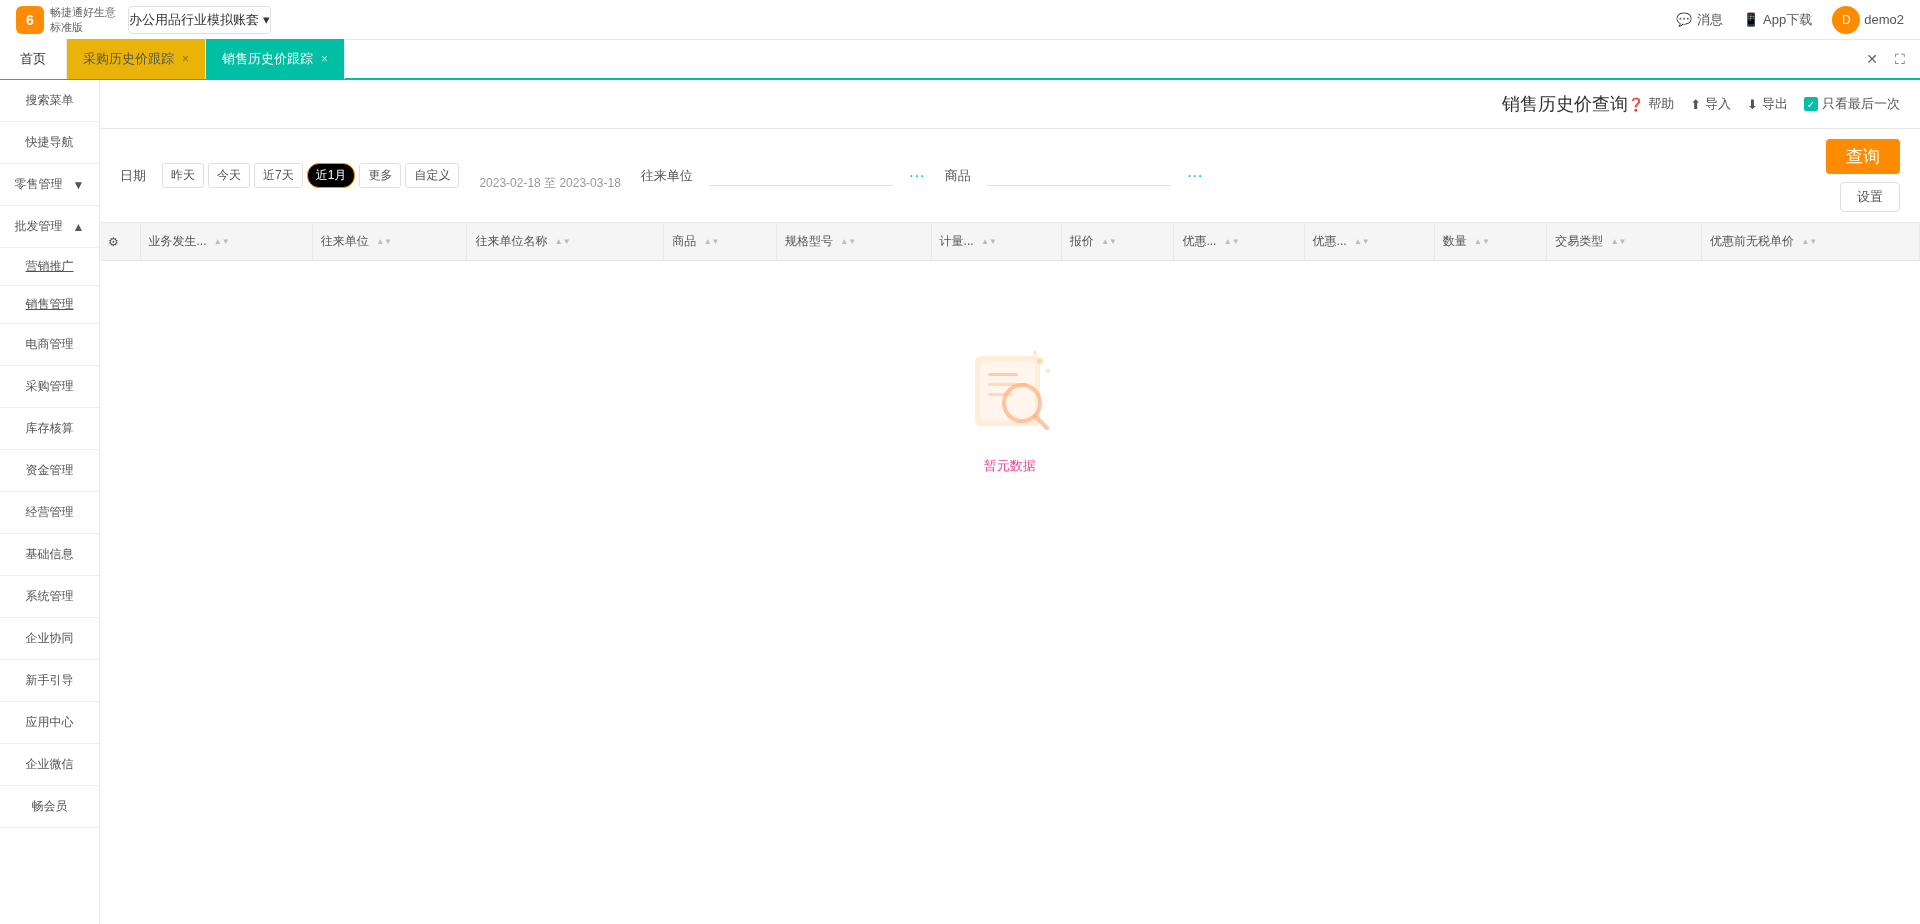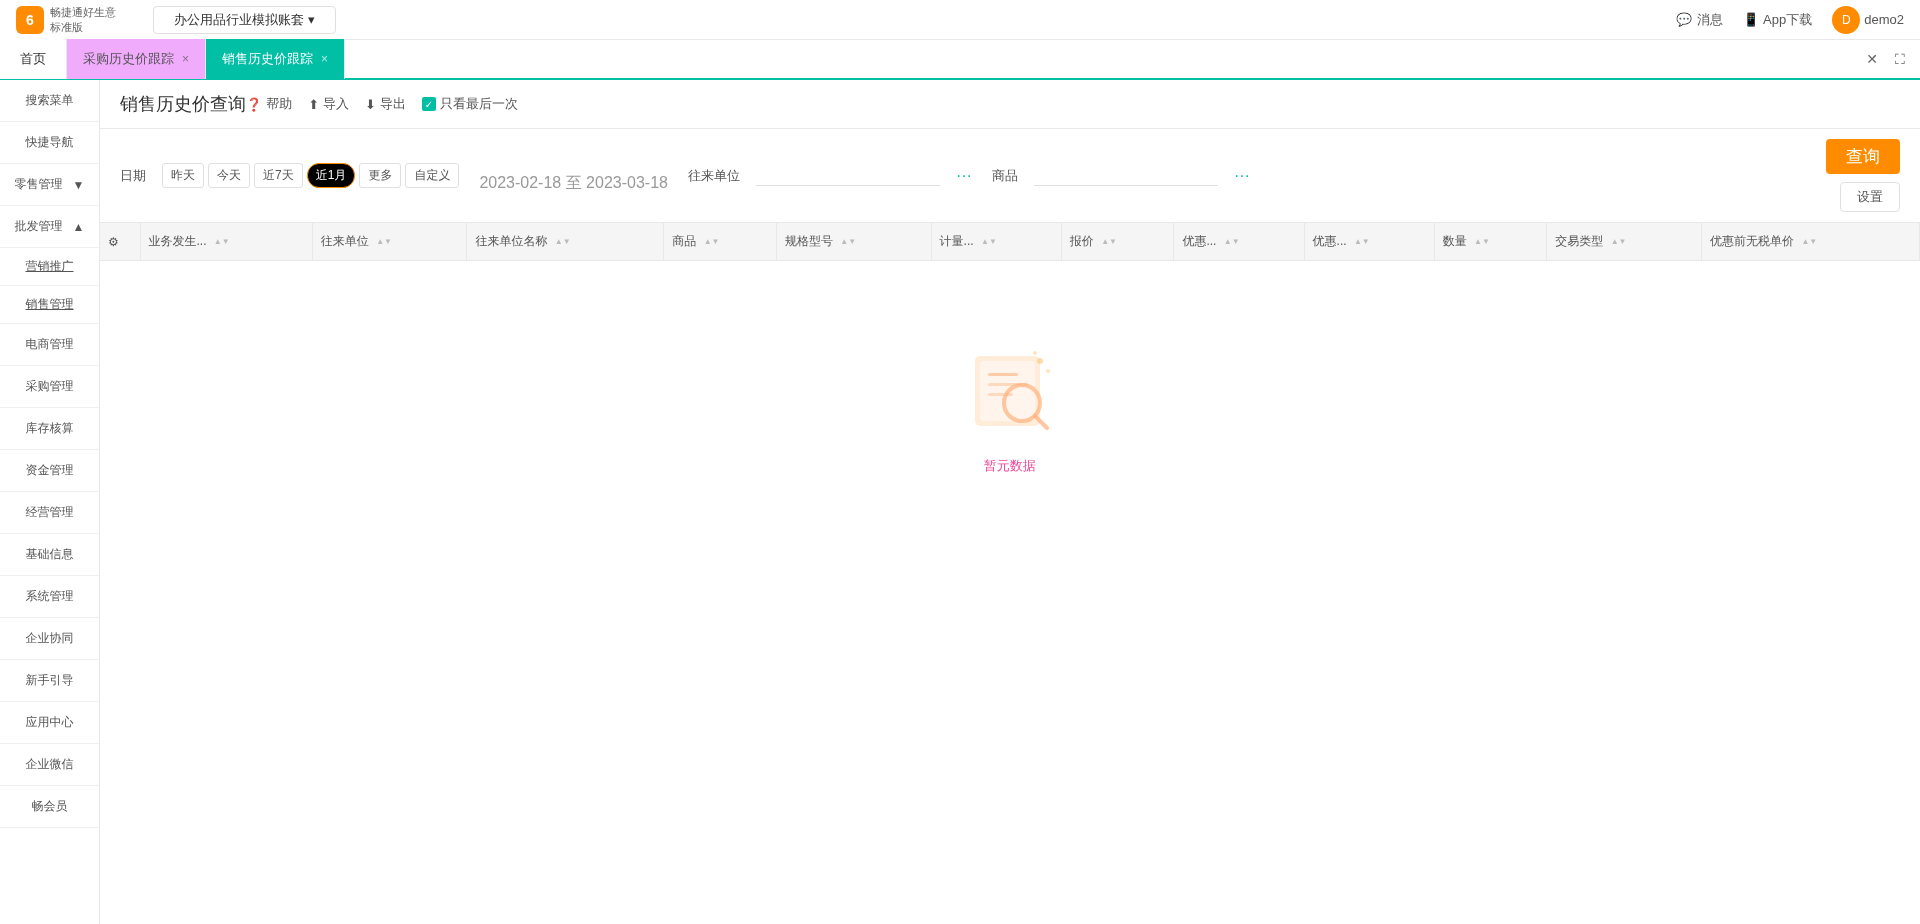--- a/index.html
+++ b/index.html
@@ -4,64 +4,64 @@
   <style>
     * { margin: 0; padding: 0; box-sizing: border-box; }
     body { font-family: 'Microsoft YaHei', Arial, sans-serif; font-size: 13px; background: #f5f5f5; color: #333; width: 1920px; height: 924px; overflow: hidden; display: flex; flex-direction: column; }
 
     
     .top-bar { height: 40px; background: #fff; display: flex; align-items: center; justify-content: space-between; padding: 0 16px; border-bottom: 1px solid #e8e8e8; flex-shrink: 0; }
     .top-bar-left { display: flex; align-items: center; gap: 8px; }
     .logo-area { display: flex; align-items: center; gap: 6px; }
     .logo-icon { width: 28px; height: 28px; background: #ff8c00; border-radius: 6px; display: flex; align-items: center; justify-content: center; color: white; font-size: 14px; font-weight: bold; }
     .logo-text { font-size: 11px; color: #666; line-height: 1.3; }
-    .workspace-selector { display: flex; align-items: center; gap: 4px; padding: 4px 20px; border: 1px solid #e0e0e0; border-radius: 4px; cursor: pointer; font-size: 13px; color: #333; margin-left: 29px; }
+    .workspace-selector { display: flex; align-items: center; gap: 4px; padding: 4px 0; border: 1px solid #e0e0e0; border-radius: 4px; cursor: pointer; font-size: 13px; color: #333; margin-left: 4px; }
     .top-bar-right { display: flex; align-items: center; gap: 20px; }
     .top-bar-action { display: flex; align-items: center; gap: 4px; font-size: 13px; color: #555; cursor: pointer; }
     .user-avatar { width: 28px; height: 28px; border-radius: 50%; background: #ff8c00; display: flex; align-items: center; justify-content: center; color: white; font-size: 12px; }
 
     
     .tab-bar { height: 40px; background: #fff; display: flex; align-items: center; padding: 0; border-bottom: 2px solid #00bfa5; flex-shrink: 0; }
     .tab-home { padding: 0 20px; height: 40px; display: flex; align-items: center; color: #333; font-size: 13px; cursor: pointer; background: #fff; border-right: 1px solid #e8e8e8; }
-    .tab-item { padding: 0 16px; height: 40px; display: flex; align-items: center; gap: 8px; font-size: 13px; cursor: pointer; background: #f0abfc; border-right: 1px solid #e8e8e8; color: #555; }
+    .tab-item { padding: 0 16px; height: 40px; display: flex; align-items: center; gap: 8px; font-size: 13px; cursor: pointer; background: #eab308; border-right: 1px solid #e8e8e8; color: #555; }
     .tab-item.active { background: #00bfa5; color: white; }
     .tab-close { font-size: 12px; opacity: 0.7; cursor: pointer; }
     .tab-spacer { flex: 1; }
     .tab-actions { display: flex; align-items: center; gap: 4px; padding-right: 8px; }
     .tab-action-btn { width: 24px; height: 24px; display: flex; align-items: center; justify-content: center; cursor: pointer; color: #666; font-size: 14px; }
 
     
     .main-layout { display: flex; flex: 1; overflow: hidden; }
 
     
     .sidebar { width: 100px; background: #fff; border-right: 1px solid #e8e8e8; display: flex; flex-direction: column; flex-shrink: 0; overflow-y: auto; }
     .sidebar-item { padding: 12px 4px; text-align: center; cursor: pointer; font-size: 12px; color: #555; border-bottom: 1px solid #f0f0f0; }
     .sidebar-item.has-arrow { display: flex; align-items: center; justify-content: center; gap: 10px; }
     .sidebar-sub-item { padding: 10px 8px; font-size: 12px; color: #555; cursor: pointer; border-bottom: 1px solid #f0f0f0; text-align: center; text-decoration: underline; }
 
     
     .content-area { flex: 1; display: flex; flex-direction: column; overflow: hidden; background: #f5f5f5; }
 
     
-    .page-header { background: #fff; padding: 12px 20px; display: flex; align-items: center; justify-content: flex-start; border-bottom: 1px solid #e8e8e8; flex-shrink: 0; }
+    .page-header { background: #fff; padding: 12px 20px; display: flex; align-items: center; justify-content: flex-end; border-bottom: 1px solid #e8e8e8; flex-shrink: 0; }
     .page-title { font-size: 18px; font-weight: 500; color: #333; }
     .page-header-actions { display: flex; align-items: center; gap: 16px; }
     .header-action { display: flex; align-items: center; gap: 4px; font-size: 13px; color: #555; cursor: pointer; }
     .checkbox-wrapper { display: flex; align-items: center; gap: 4px; font-size: 13px; color: #555; }
     .checkbox-teal { width: 14px; height: 14px; background: #00bfa5; border-radius: 2px; display: flex; align-items: center; justify-content: center; }
 
     
     .filter-bar { background: #fff; padding: 10px 20px; border-bottom: 1px solid #e8e8e8; flex-shrink: 0; }
     .filter-row { display: flex; align-items: center; gap: 20px; flex-wrap: wrap; }
     .filter-group { display: flex; align-items: center; gap: 16px; }
     .filter-label { font-size: 13px; color: #555; white-space: nowrap; }
     .date-btn-group { display: flex; align-items: center; gap: 4px; }
     .date-btn { padding: 3px 8px; border: 1px solid #e0e0e0; border-radius: 3px; font-size: 12px; color: #555; cursor: pointer; background: #fff; }
     .date-btn.active { background: #000000; color: white; border-color: #ff8c00; border-radius: 12px; }
-    .date-range { font-size: 16px; color: #999; margin-top: 15px; }
+    .date-range { font-size: 12px; color: #999; margin-top: 15px; }
     .filter-input { border: none; border-bottom: 1px solid #e0e0e0; outline: none; font-size: 13px; padding: 2px 4px; min-width: 180px; color: #333; }
     .filter-dots { color: #00bfa5; font-size: 16px; cursor: pointer; }
     .search-btn { background: #ff8c00; color: white; border: none; border-radius: 4px; padding: 6px 20px; font-size: 17px; cursor: pointer; }
     .settings-btn { background: #fff; color: #555; border: 1px solid #e0e0e0; border-radius: 4px; padding: 5px 16px; font-size: 13px; cursor: pointer; margin-top: 4px; }
     .filter-right { margin-left: auto; display: flex; flex-direction: column; align-items: flex-end; gap: 4px; }
 
     
     .table-container { flex: 1; overflow: auto; background: #fff; margin: 0; }
     .data-table { width: 100%; border-collapse: collapse; }
     .data-table thead tr { background: #f5f5f5; border-bottom: 1px solid #e8e8e8; }

